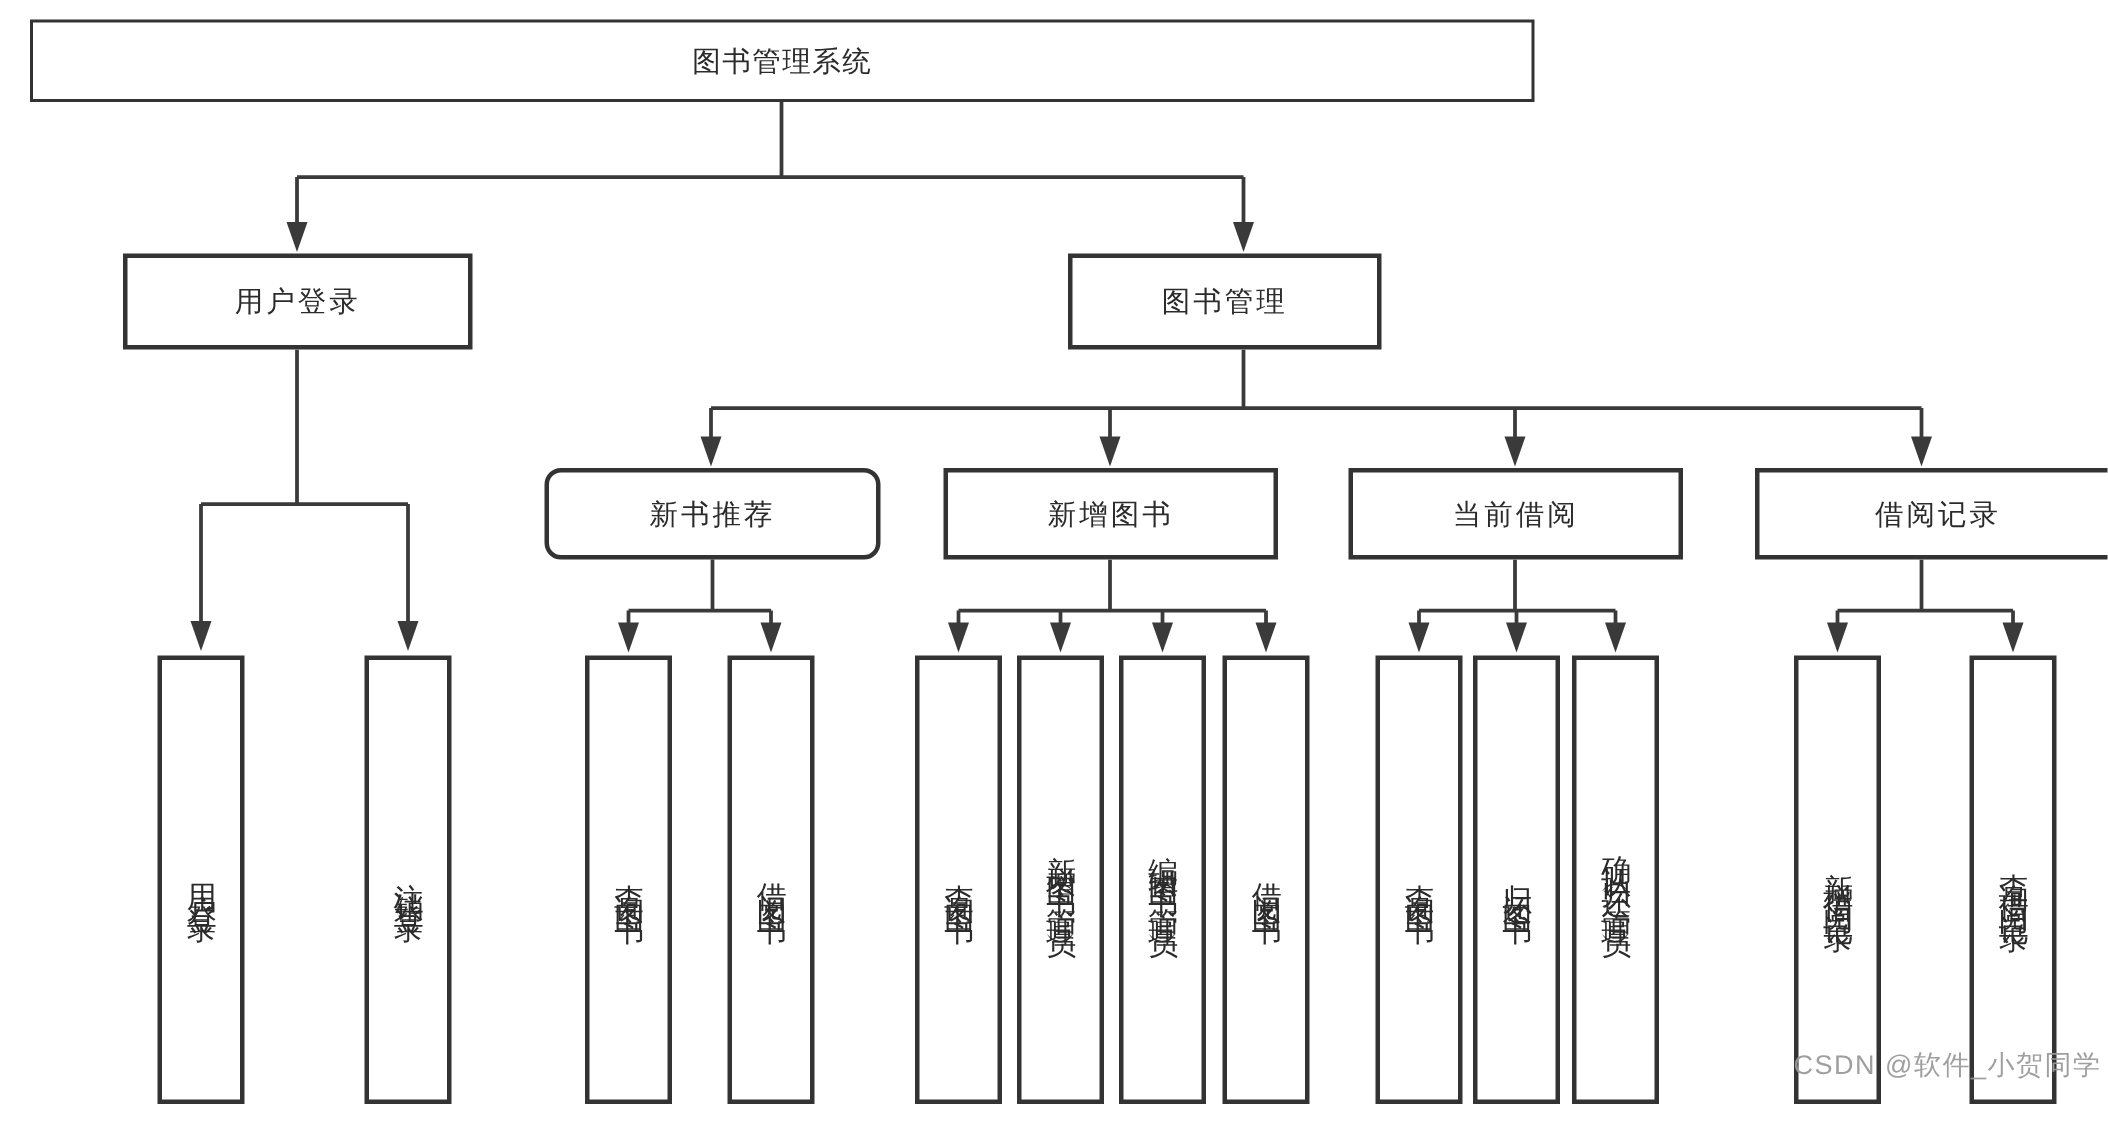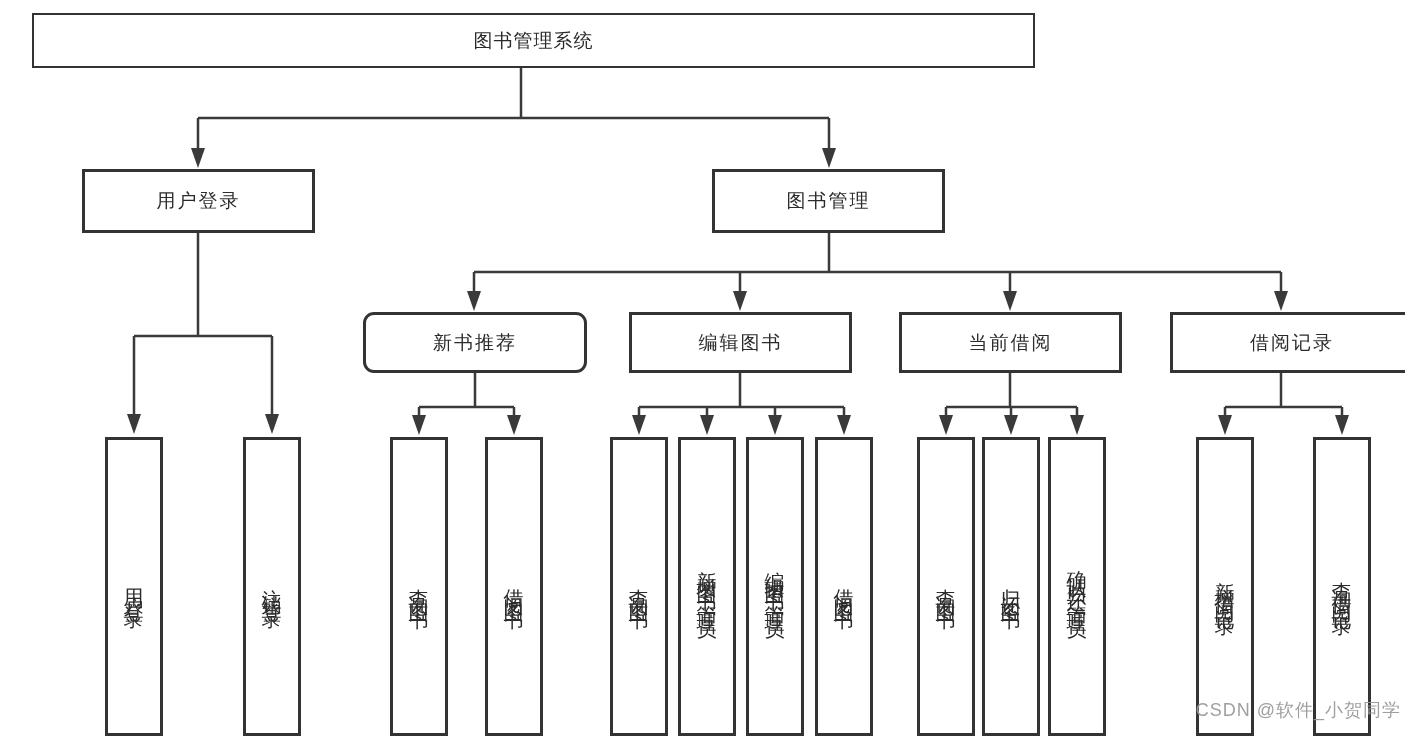--- a/index.html
+++ b/index.html
@@ -8,21 +8,21 @@
     font-family:"Liberation Sans","DejaVu Sans",sans-serif;
     color:#2b2b2b;
   }
   .stage{position:absolute;inset:0;width:1405px;height:747px;}
   svg.connectors{position:absolute;left:0;top:0;z-index:1;}
   .box{
     position:absolute;background:#ffffff;border:3px solid #333333;
     box-sizing:border-box;display:flex;align-items:center;justify-content:center;
     z-index:2;text-align:center;
   }
-  .root{border-width:2px;font-size:19px;letter-spacing:1px;margin-left:12px;}
+  .root{border-width:2px;font-size:19px;letter-spacing:1px;}
   .l2,.l3{font-size:19px;letter-spacing:2px;}
   .leaf{font-size:20px;}
   .leaf .vtext{
     writing-mode:vertical-rl;text-orientation:mixed;
     letter-spacing:7px;line-height:1;
   }
   .watermark{
     position:absolute;z-index:5;right:4px;top:698px;
     font-size:18px;letter-spacing:1px;color:rgba(154,154,154,0.95);
     white-space:nowrap;
@@ -64,29 +64,29 @@
     </g>
   </svg>
 
   <div class="box root" style="left:20px;top:13px;width:1003px;height:55px;">
     <span>图书管理系统</span>
   </div>
 
   <div class="box l2" style="left:82px;top:169px;width:233px;height:64px;">
     <span>用户登录</span>
   </div>
-  <div class="box l2" style="left:712px;top:169px;width:233px;height:64px;">
+  <div class="box l2" style="left:712px;top:169px;width:209px;height:64px;">
     <span>图书管理</span>
   </div>
 
   <div class="box l3" style="left:363px;top:312px;width:224px;height:61px;border-radius:11px;">
     <span>新书推荐</span>
   </div>
   <div class="box l3" style="left:629px;top:312px;width:223px;height:61px;">
-    <span>编辑图书</span>
+    <span>新增图书</span>
   </div>
   <div class="box l3" style="left:899px;top:312px;width:223px;height:61px;justify-content:center;">
     <span>当前借阅</span>
   </div>
   <div class="box l3" style="left:1170px;top:312px;width:244px;height:61px;">
     <span>借阅记录</span>
   </div>
 
   <div class="box leaf" style="left:105px;top:437px;width:58px;height:299px;">
     <span class="vtext">用户登录</span>

